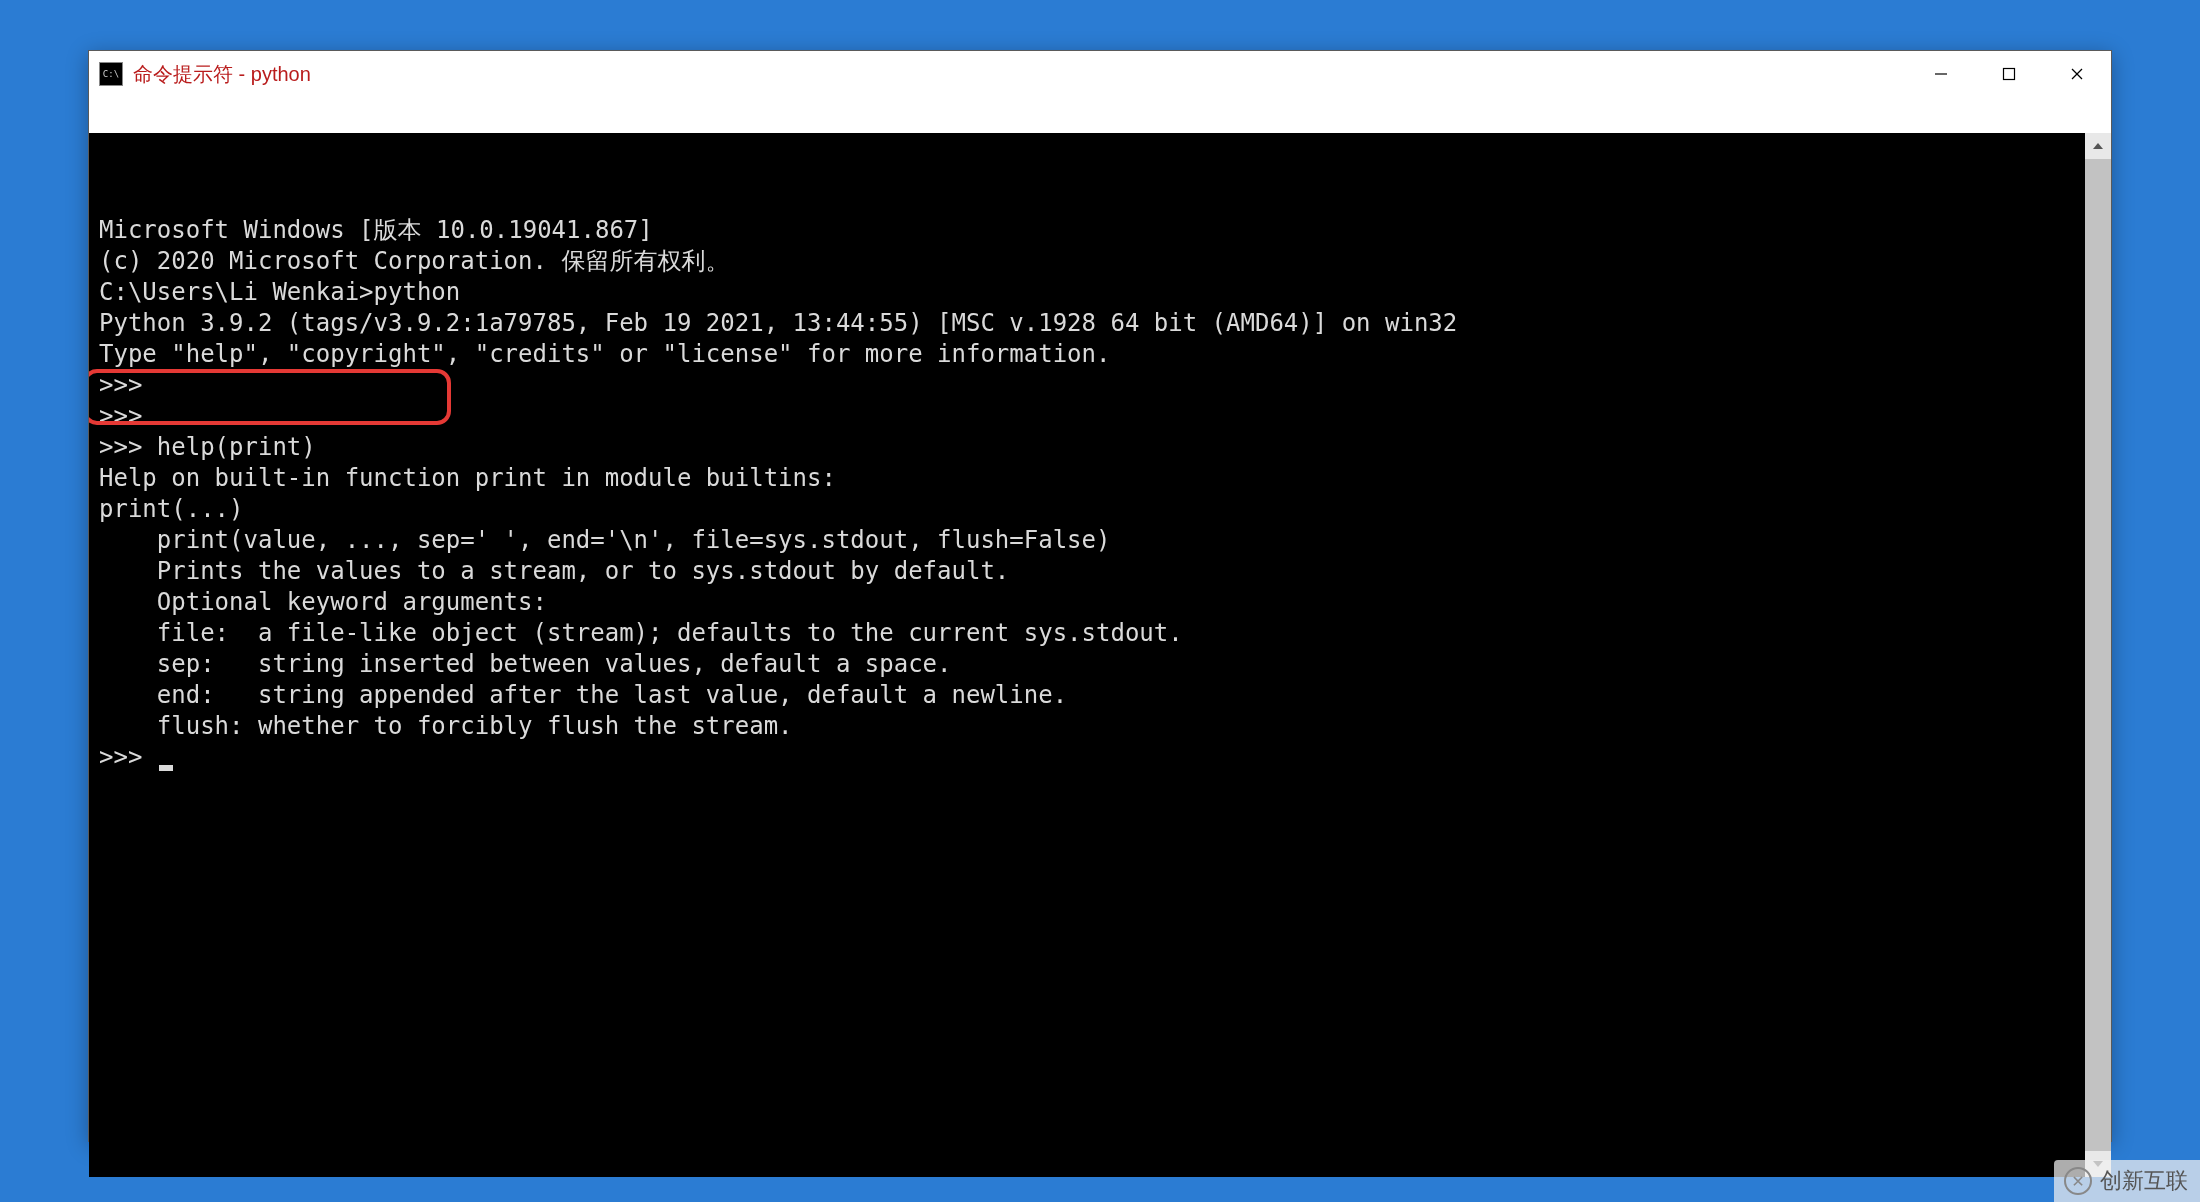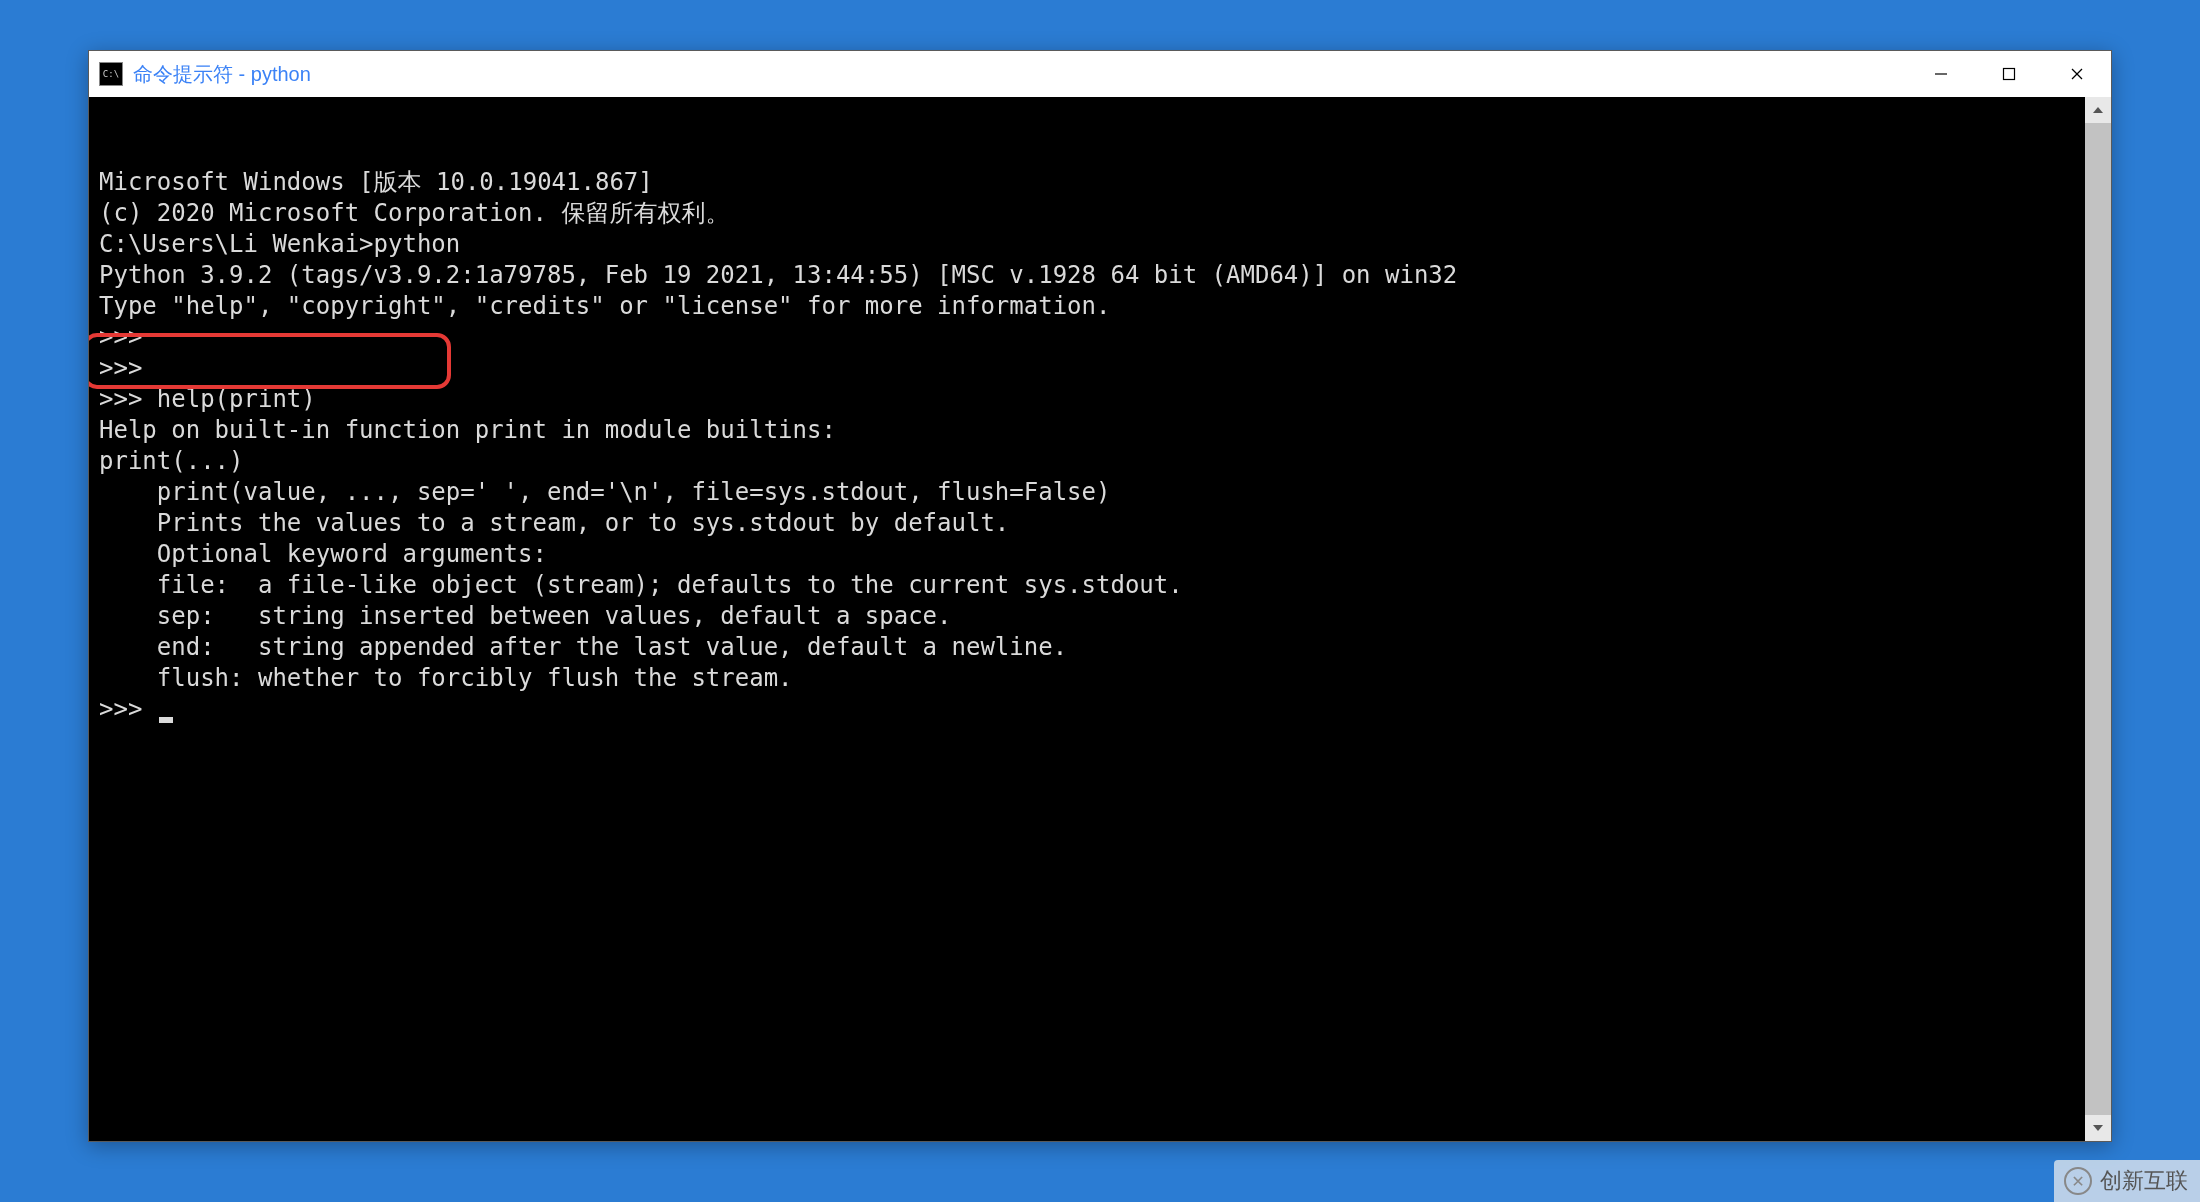--- a/index.html
+++ b/index.html
@@ -46,21 +46,21 @@
       display: flex;
       align-items: center;
       justify-content: center;
       font-size: 9px;
       color: #ccc;
       font-family: monospace;
     }
     
     .titlebar-text {
       font-size: 20px;
-      color: #3b82f6;
+      color: #b91c1c;
     }
     
     .window-controls {
       position: absolute;
       right: 0;
       top: 0;
       height: 46px;
       display: flex;
     }
     
@@ -75,27 +75,28 @@
     
     .window-control svg {
       width: 16px;
       height: 16px;
     }
     
     .terminal {
       background: #000000;
       height: calc(100% - 46px);
       position: relative;
-      padding: 8px 0 8px 10px;
+      padding: 20px 0 8px 10px;
       font-family: "NSimSun", "SimSun", "Consolas", monospace;
       font-size: 24px;
       line-height: 31px;
       color: #dadada;
       white-space: pre;
       overflow: hidden;
+      margin-top: 36px;
     }
     
     .terminal-content {
       position: relative;
     }
     
     .highlight-box {
       position: absolute;
       border: 4px solid #e53935;
       border-radius: 14px;

